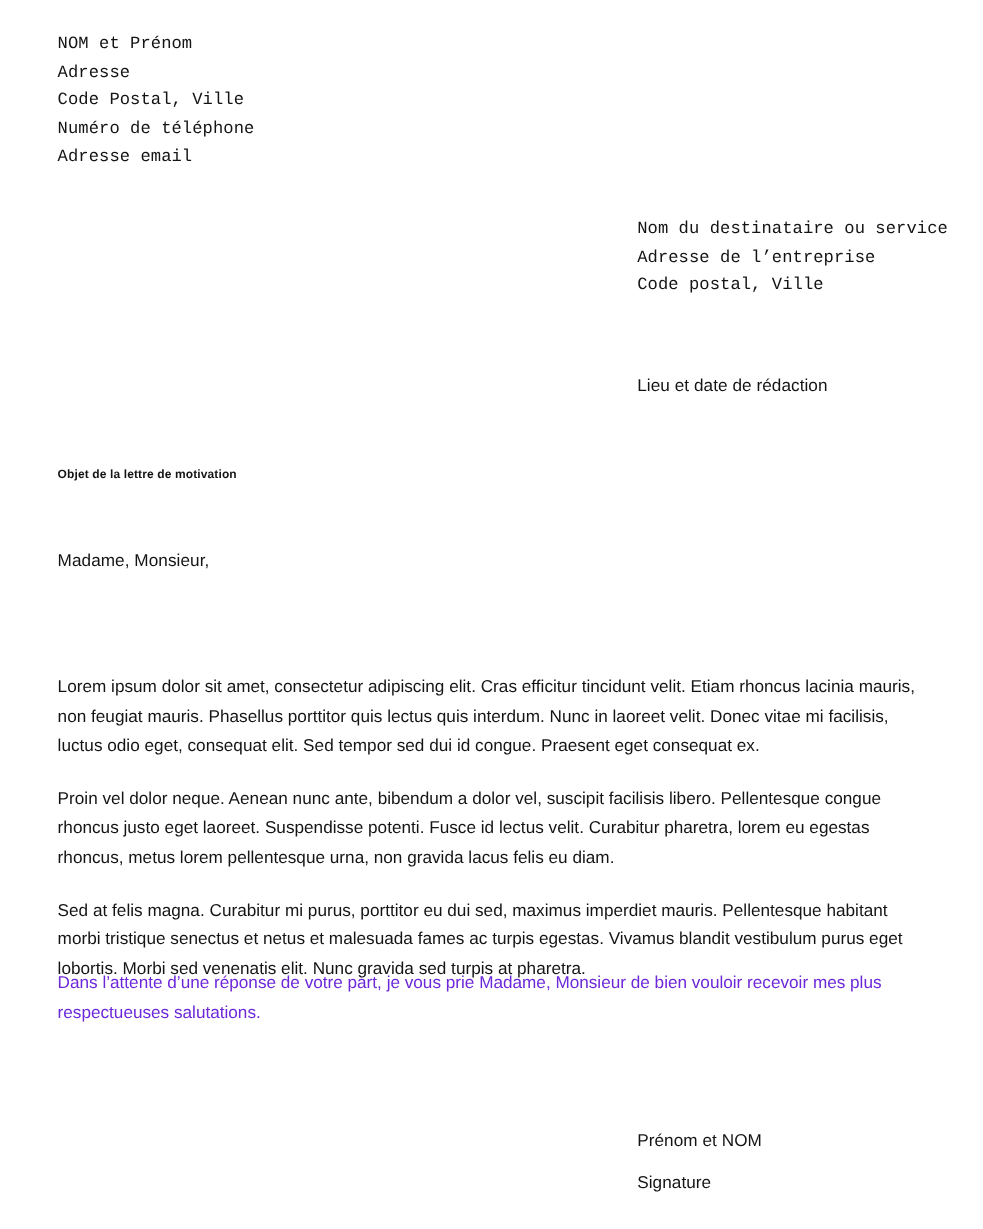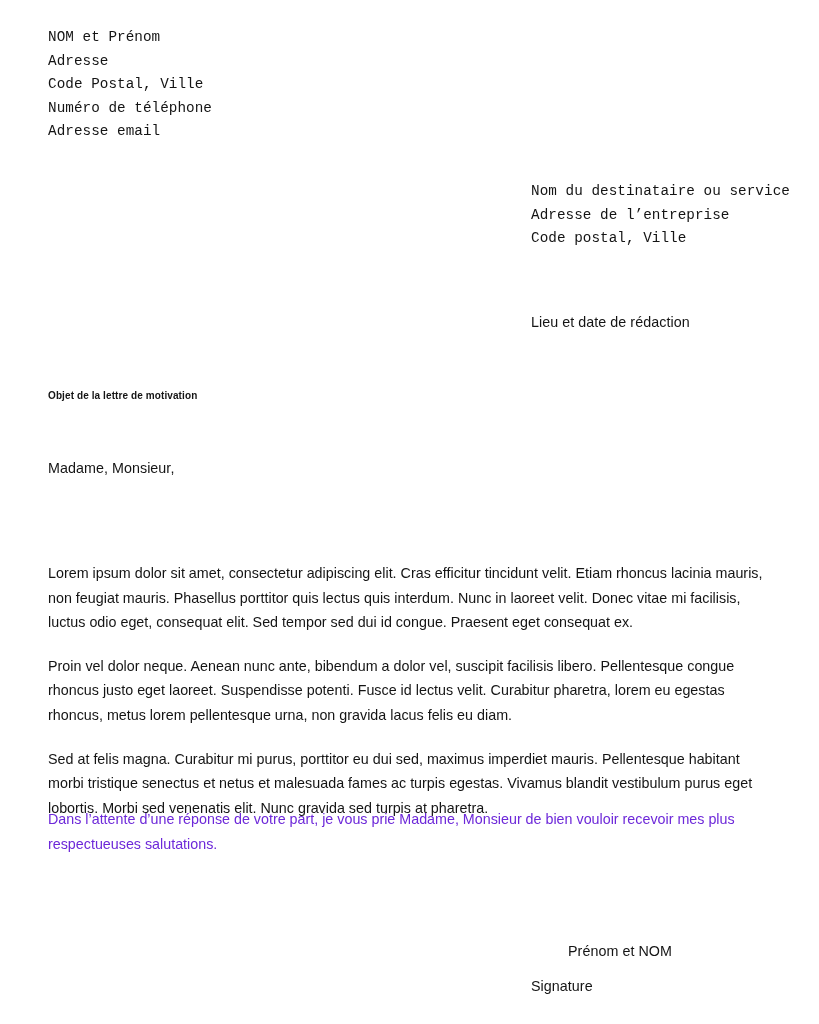--- a/index.html
+++ b/index.html
@@ -69,21 +69,20 @@
     position: absolute;
     left: 48px;
     top: 807px;
     width: 732px;
     font-size: 14.3px;
     line-height: 24.6px;
     color: #6d28d9;
   }
   .signature-name {
     top: 940px;
-    margin-left: 37px;
   }
   .signature-label {
     top: 975px;
   }
   .line {
     display: block;
     white-space: pre;
     font-family: Liberation Mono, monospace;
   }
 </style>

